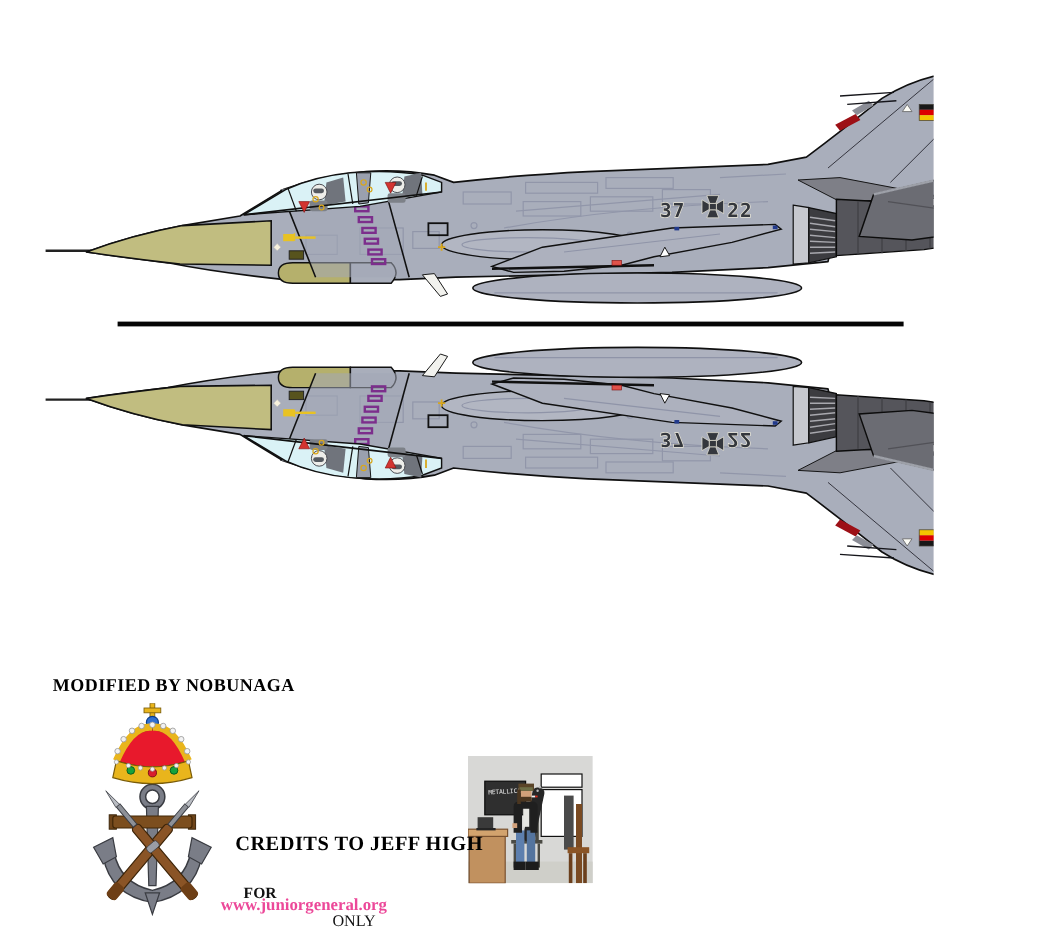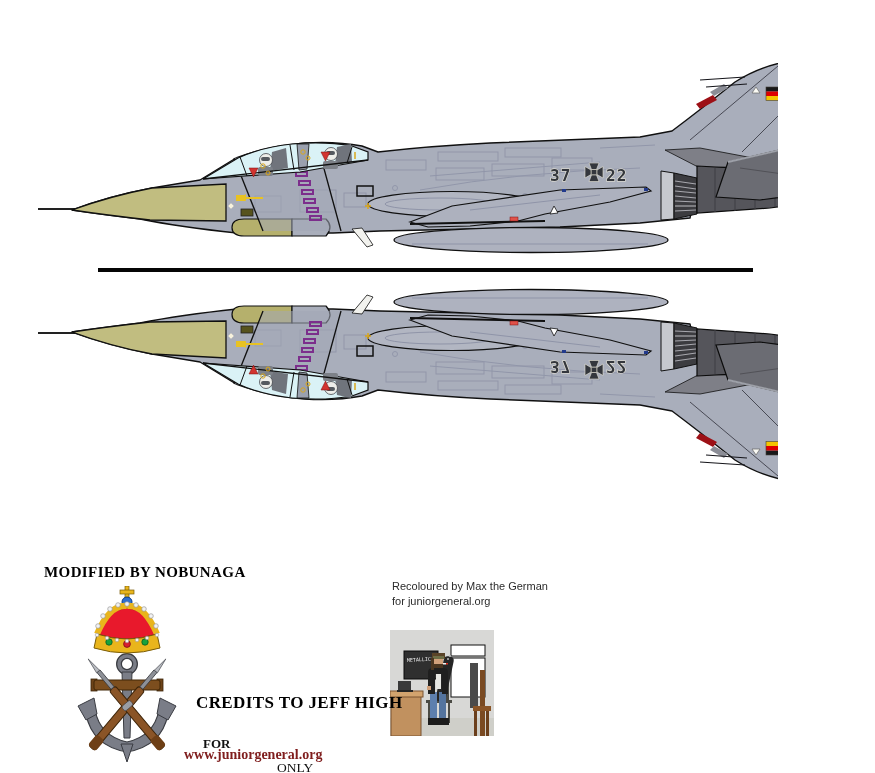--- a/index.html
+++ b/index.html
@@ -4,21 +4,21 @@
 <style>
   html,body{margin:0;padding:0;background:#ffffff;}
   #canvas{position:relative;width:778px;height:773px;background:#ffffff;overflow:hidden;
           font-family:"Liberation Sans",sans-serif;}
   .abs{position:absolute;}
   .stencil{font-family:"Liberation Serif",serif;font-weight:700;color:#000;letter-spacing:.4px;}
   #modified-by{left:44px;top:564px;font-size:15px;}
   #recoloured{left:392px;top:579px;font-size:11px;line-height:15px;color:#2b2b2b;}
   #credits-to{left:196px;top:693px;font-size:17px;}
   #for-label{left:203px;top:736px;font-family:"Liberation Serif",serif;font-size:13px;color:#111;font-weight:bold;}
-  #site-url{left:184px;top:747px;font-family:"Liberation Serif",serif;font-weight:700;font-size:14px;color:#7f1d1d;}
+  #site-url{left:184px;top:747px;font-family:"Liberation Serif",serif;font-weight:700;font-size:14px;color:#ec4899;}
   #only-label{left:277px;top:760px;font-family:"Liberation Serif",serif;font-size:13.5px;color:#111;}
   svg{display:block;}
   .mark-text{font-family:"DejaVu Sans Mono","Liberation Mono",monospace;font-weight:700;font-size:16px;
              letter-spacing:1px;fill:#34373d;paint-order:stroke;stroke:#e9e6d8;stroke-width:1.1px;}
   .bb-text{font-family:"DejaVu Sans Mono",monospace;font-size:5px;fill:#f2f2f2;}
 </style>
 </head>
 <body>
 
 <div id="canvas">
@@ -187,24 +187,20 @@
     </defs>
 
     <use href="#jet"></use>
     <use href="#jet" transform="matrix(1,0,0,-1,0,542)"></use>
   </svg>
 
   <div class="abs" style="left:98px;top:268px;width:655px;height:4px;background:#050505"></div>
 
   <div id="modified-by" class="abs stencil">MODIFIED BY NOBUNAGA</div>
 
-  <div id="recoloured" class="abs">
-    <div>Recoloured by Max the German</div>
-    <div>for juniorgeneral.org</div>
-  </div>
 
   <svg class="abs" style="left:64px;top:586px" width="126" height="187" viewBox="0 0 126 187">
 
     <g>
       <circle cx="63" cy="78" r="8" fill="none" stroke="#3a3c42" stroke-width="6"></circle>
       <circle cx="63" cy="78" r="8" fill="none" stroke="#7a7d87" stroke-width="3.5"></circle>
       <path d="M58 86 L68 86 L66 152 L60 152 Z" fill="#7a7d87" stroke="#3a3c42" stroke-width="1"></path>
       <rect x="27" y="93" width="6" height="12" fill="#6e4419" stroke="#3a2408" stroke-width="0.8"></rect>
       <rect x="93" y="93" width="6" height="12" fill="#6e4419" stroke="#3a2408" stroke-width="0.8"></rect>
       <rect x="30" y="94" width="66" height="10" rx="2" fill="#7c4e1e" stroke="#402607" stroke-width="1"></rect>

